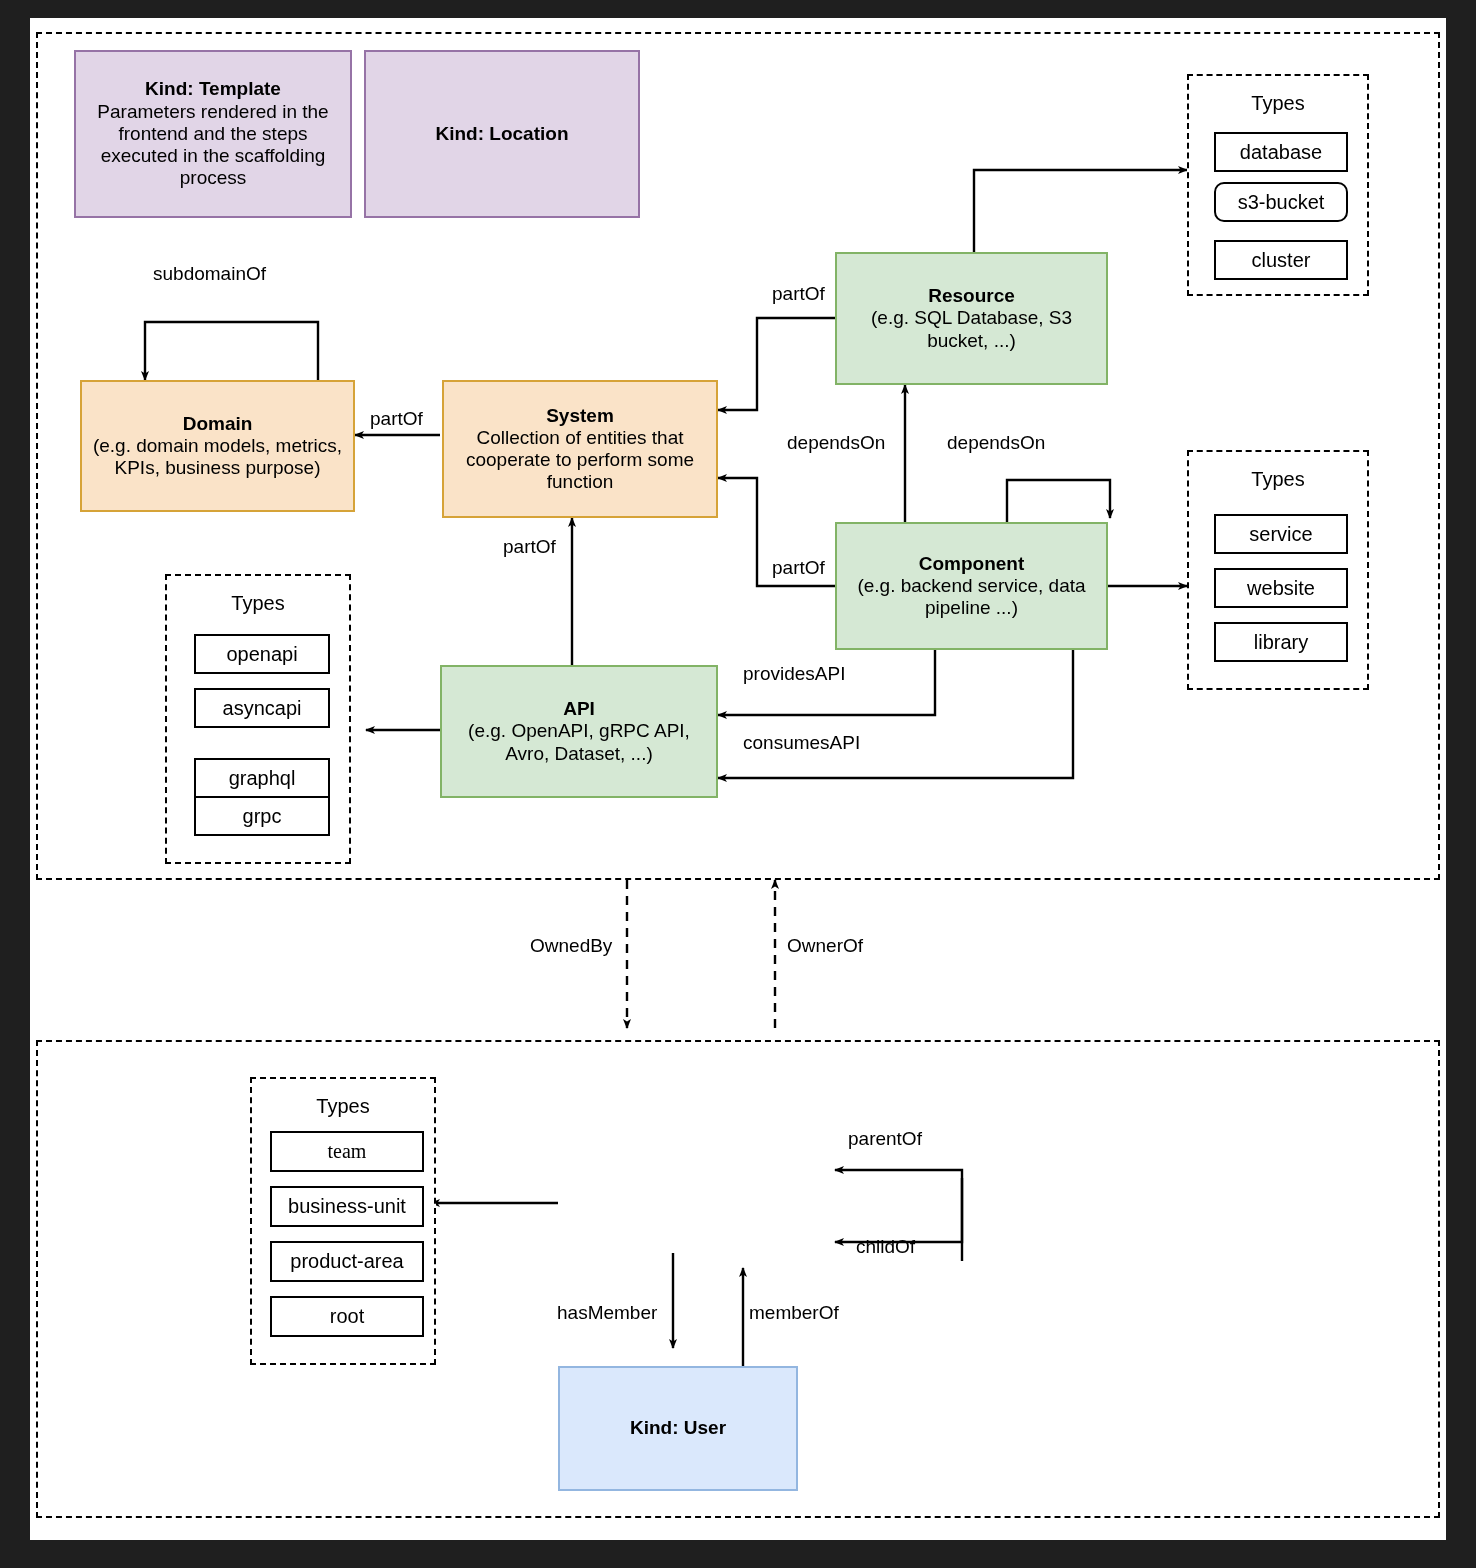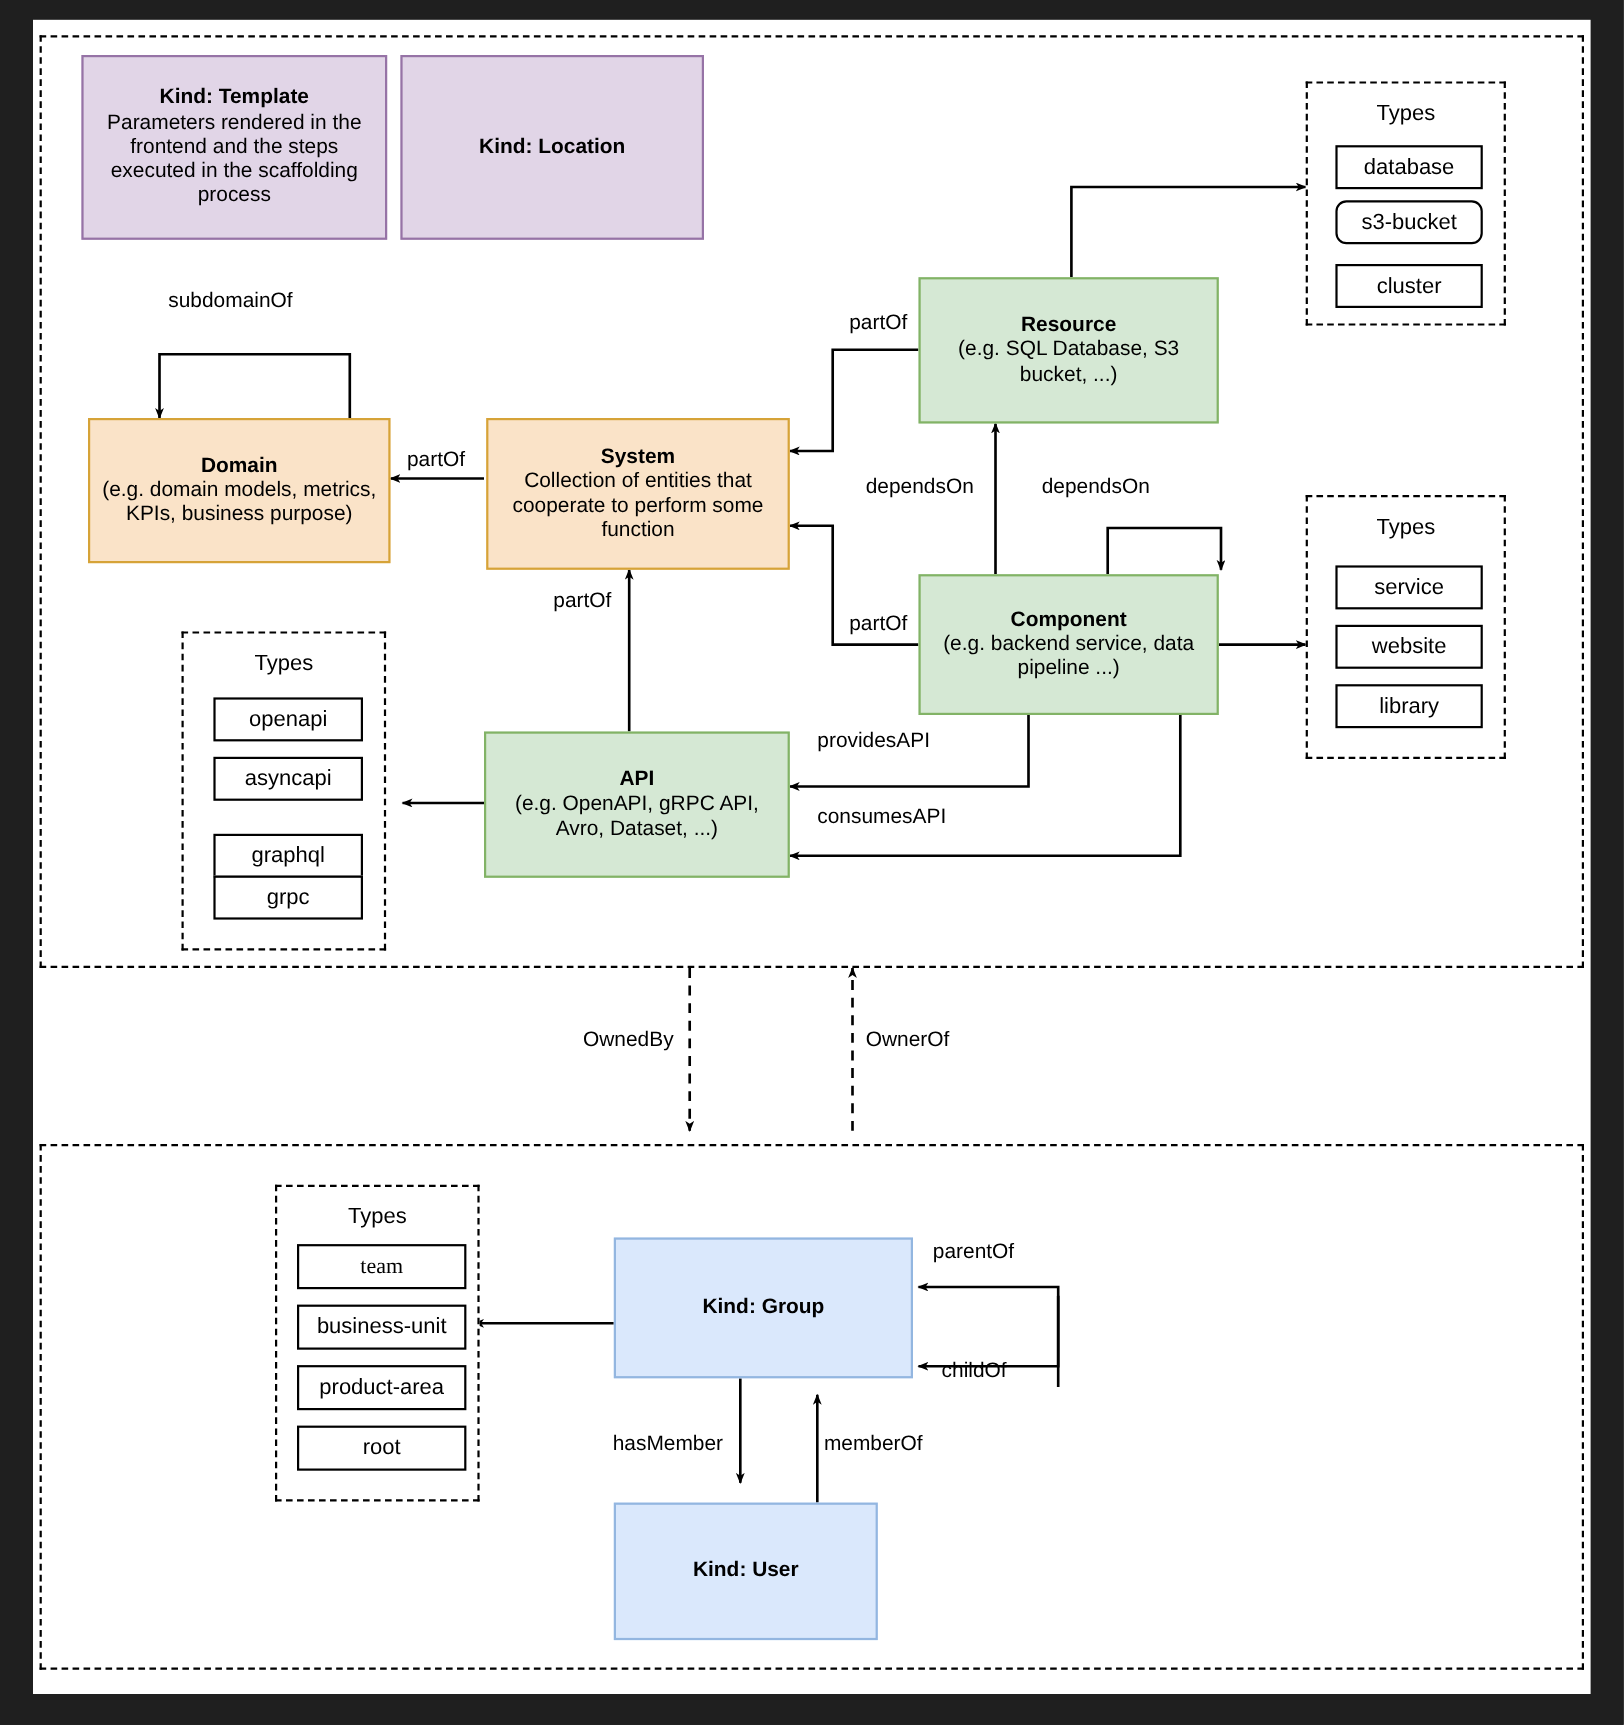--- a/index.html
+++ b/index.html
@@ -213,23 +213,20 @@
     <div class="abs group-box" style="left:6px; top:1022px; width:1404px; height:478px;"></div>
 
     <div class="abs types-box" style="left:220px; top:1059px; width:186px; height:288px;">
       <div class="types-title" style="top:16px;">Types</div>
       <div class="type-chip" style="left:18px; top:52px; width:150px; height:37px;font-family:Liberation Serif, serif;">team</div>
       <div class="type-chip" style="left:18px; top:107px; width:150px; height:37px;">business-unit</div>
       <div class="type-chip" style="left:18px; top:162px; width:150px; height:37px;text-align:center;">product-area</div>
       <div class="type-chip" style="left:18px; top:217px; width:150px; height:37px;">root</div>
     </div>
 
-    <div class="abs blue entity" style="left:528px; top:1107px; width:272px; height:128px;">
-      <div class="ttl">Kind: Group</div>
-    </div>
 
     <div class="abs blue entity" style="left:528px; top:1348px; width:240px; height:125px;">
       <div class="ttl">Kind: User</div>
     </div>
 
     <div class="edge-label" style="left:818px; top:1110px;">parentOf</div>
     <div class="edge-label" style="left:826px; top:1218px;">childOf</div>
     <div class="edge-label" style="left:527px; top:1284px;">hasMember</div>
     <div class="edge-label" style="left:719px; top:1284px;">memberOf</div>
 

